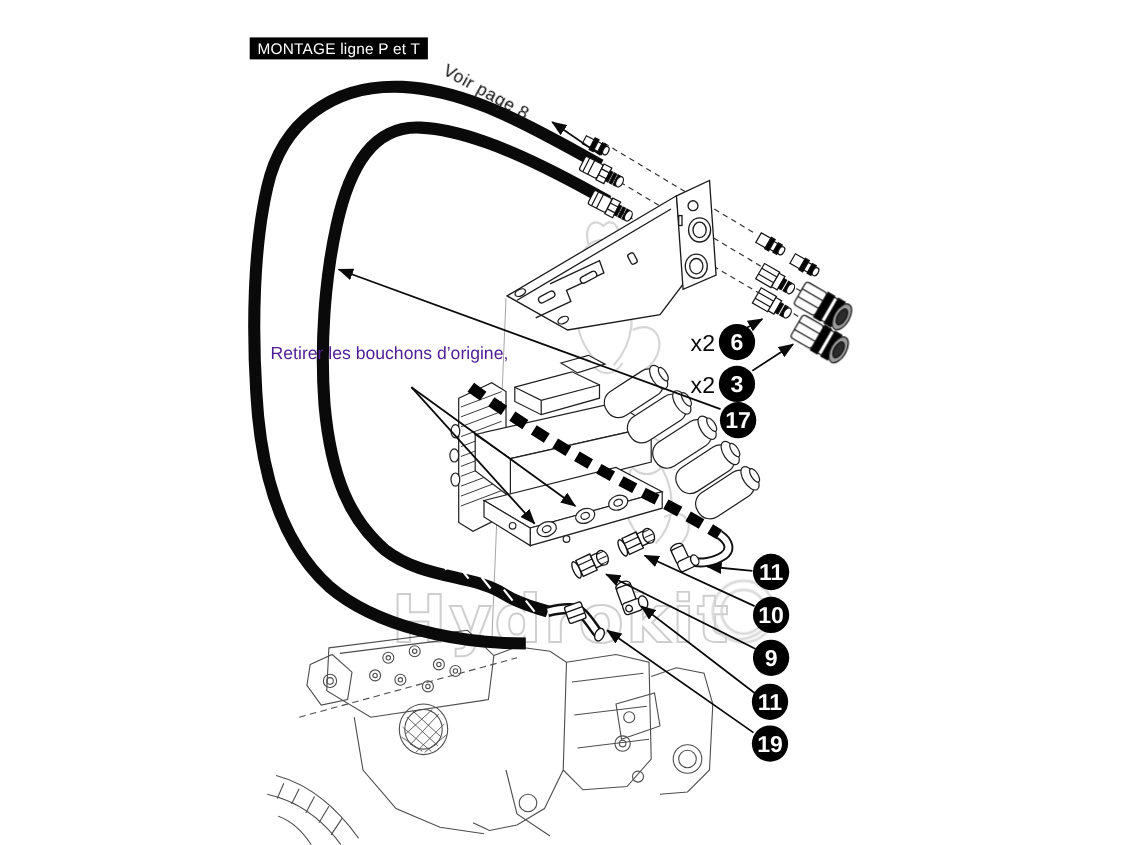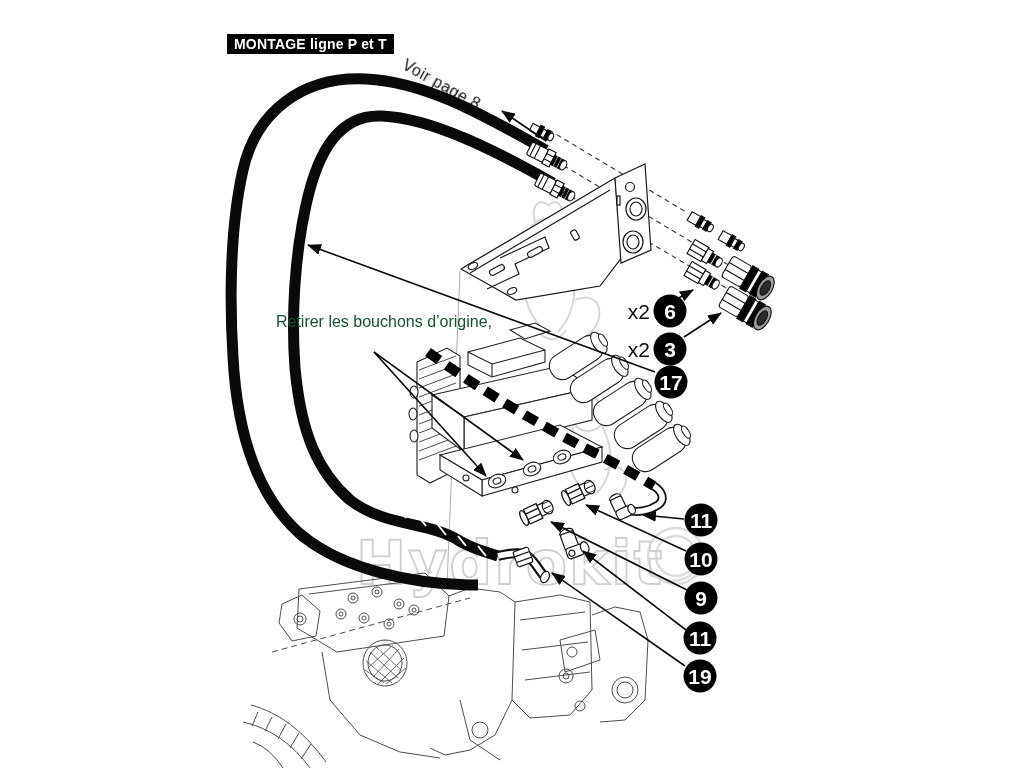--- a/index.html
+++ b/index.html
@@ -1,24 +1,24 @@
 <!DOCTYPE html>
 <html><head>
 <meta charset="utf-8">
 <style>
   html,body{margin:0;padding:0;background:#fff;}
   .stage{position:relative;width:1024px;height:768px;background:#ffffff;overflow:hidden;
          font-family:"Liberation Sans",sans-serif;color:#111;}
   .stage svg{position:absolute;left:0;top:0;}
   .title-box{position:absolute;left:227px;top:34px;background:#000;color:#fff;
-             font-size:14px;font-weight:bold;padding:2px 7px;letter-spacing:.2px;white-space:nowrap;}
+             font-size:14px;font-weight:normal;padding:2px 7px;letter-spacing:.2px;white-space:nowrap;}
   .voir{position:absolute;left:408px;top:56px;font-size:16px;color:#111;
         transform:rotate(29deg);transform-origin:0 0;white-space:nowrap;letter-spacing:.5px;}
-  .note{position:absolute;left:246px;top:312px;width:276px;text-align:center;
-        font-size:16px;line-height:19px;color:#14532d;}
+  .note{position:absolute;left:246px;top:312px;width:276px;text-align:left;
+        font-size:16px;line-height:19px;color:#4c1d95;}
 </style>
 </head>
 <body>
 
 <div class="stage">
 
 <svg width="1024" height="768" viewBox="0 0 1024 768">
   <defs>
     <marker id="arrB" markerWidth="15" markerHeight="11" refX="13" refY="5.5" orient="auto" markerUnits="userSpaceOnUse">
       <path d="M0,0 L14,5.5 L0,11 Z" fill="#0a0a0a"></path>

